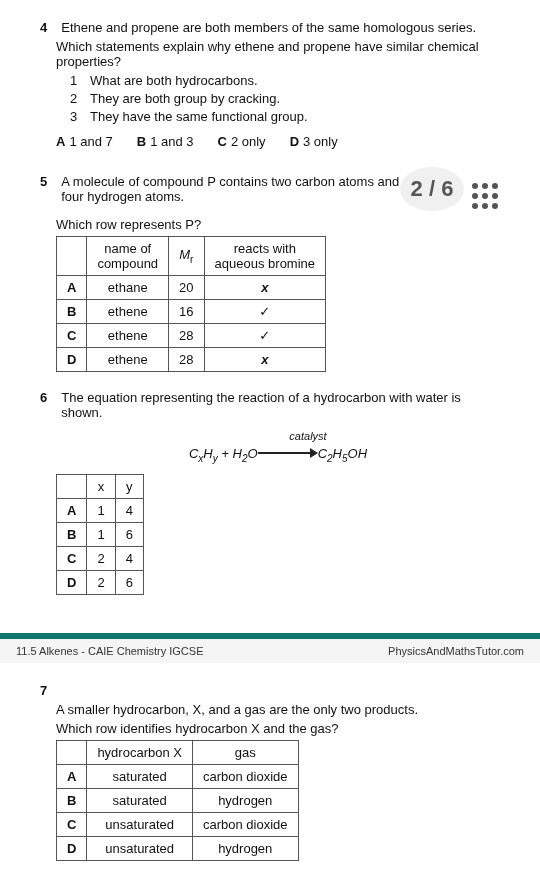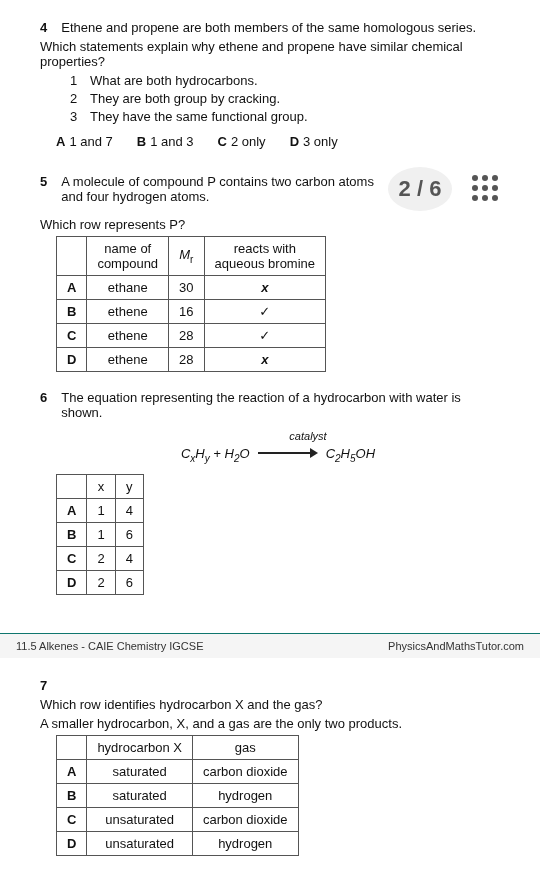--- a/index.html
+++ b/index.html
@@ -18,20 +18,21 @@
       position: relative;
     }
     .question-block {
       margin-bottom: 18px;
     }
     .question-number {
       font-weight: bold;
       margin-right: 8px;
     }
     .sub-text {
+      margin-left: 16px;
       margin-bottom: 4px;
     }
     .numbered-item {
       display: flex;
       margin-left: 30px;
       margin-bottom: 3px;
     }
     .numbered-item .num {
       min-width: 20px;
       font-weight: normal;
@@ -73,22 +74,22 @@
       background: #fff;
     }
     .q5-header {
       display: flex;
       align-items: center;
       justify-content: space-between;
       margin-bottom: 6px;
     }
     .page-indicator {
       display: flex;
-      align-items: center;
-      gap: 20px;
+      align-items: flex-end;
+      gap: 8px;
     }
     .page-num {
       font-size: 22px;
       font-weight: bold;
       color: #555;
       background: #f0f0f0;
       border-radius: 50%;
       width: 64px;
       height: 44px;
       display: flex;
@@ -109,21 +110,20 @@
     }
     .equation-area {
       margin: 10px 0 10px 16px;
       text-align: center;
       font-style: italic;
     }
     .equation-row {
       display: flex;
       align-items: center;
       justify-content: center;
-      gap: 8px;
       margin-top: 4px;
     }
     .catalyst-label {
       font-size: 11px;
       text-align: center;
       margin-bottom: 2px;
       margin-left: 60px;
     }
     .arrow {
       display: inline-block;
@@ -144,21 +144,21 @@
       content: '';
       position: absolute;
       top: 2px;
       right: 0;
       border-top: 5px solid transparent;
       border-bottom: 5px solid transparent;
       border-left: 8px solid #222;
     }
     .footer-bar {
       background: #f5f5f5;
-      border-top: 1px solid #0f766e;
+      border-top: 6px solid #0f766e;
       padding: 6px 16px;
       display: flex;
       justify-content: space-between;
       align-items: center;
       font-size: 11px;
       color: #333;
       width: 540px;
     }
     .page2 {
       padding: 20px 40px;
@@ -239,21 +239,21 @@
           <td></td>
           <td>name of<br>compound</td>
           <td><span class="italic">M</span><sub>r</sub></td>
           <td>reacts with<br>aqueous bromine</td>
         </tr>
       </thead>
       <tbody>
         <tr>
           <td>A</td>
           <td>ethane</td>
-          <td>30</td>
+          <td>20</td>
           <td><span style="font-style:italic; font-weight:bold;">x</span></td>
         </tr>
         <tr>
           <td>B</td>
           <td>ethene</td>
           <td>16</td>
           <td>✓</td>
         </tr>
         <tr>
           <td>C</td>
@@ -325,22 +325,22 @@
   <span>11.5 Alkenes  -  CAIE Chemistry IGCSE</span>
   <span>PhysicsAndMathsTutor.com</span>
 </div>
 
 <div class="page page2">
 
   <div class="question-block">
     <div style="display:flex; gap:6px; margin-bottom:4px;">
       <span class="question-number">7</span>
     </div>
+    <div class="sub-text">A smaller hydrocarbon, X, and a gas are the only two products.</div>
     <div class="sub-text">Which row identifies hydrocarbon X and the gas?</div>
-    <div class="sub-text">A smaller hydrocarbon, X, and a gas are the only two products.</div>
     <table>
       <thead>
         <tr>
           <td></td>
           <td>hydrocarbon X</td>
           <td>gas</td>
         </tr>
       </thead>
       <tbody>
         <tr>

